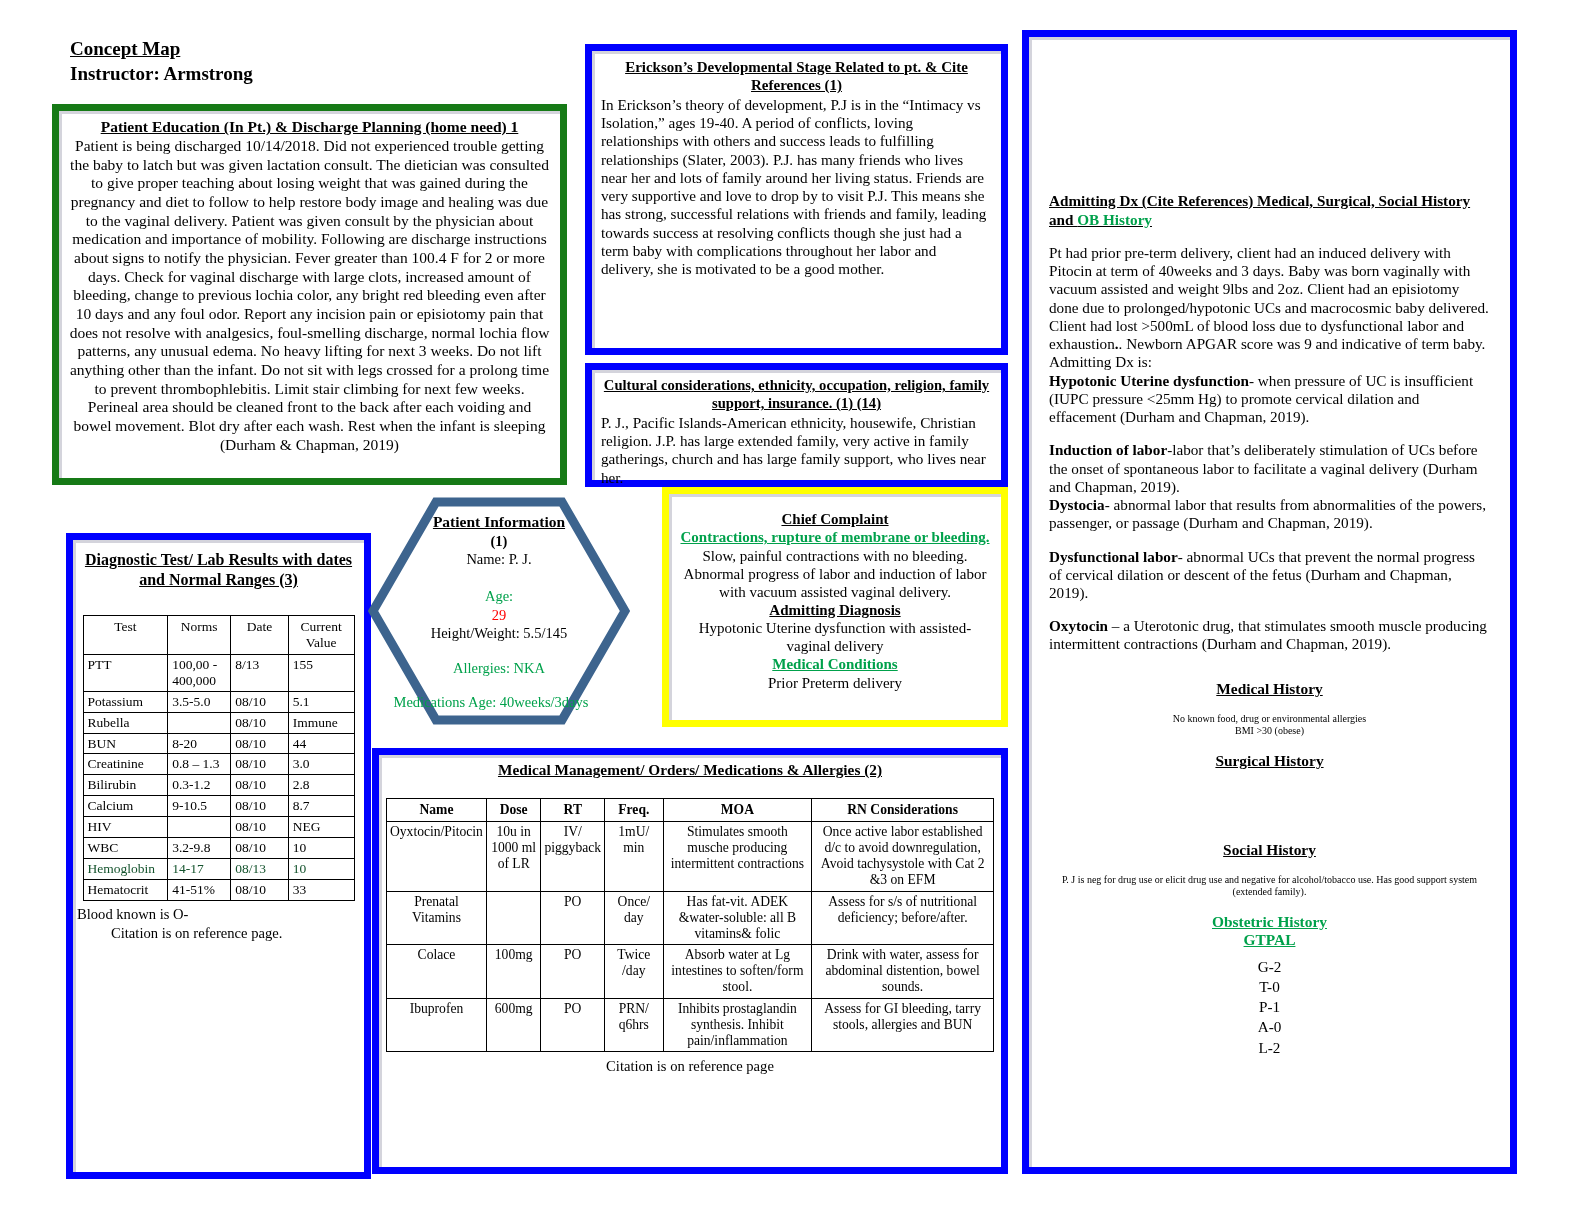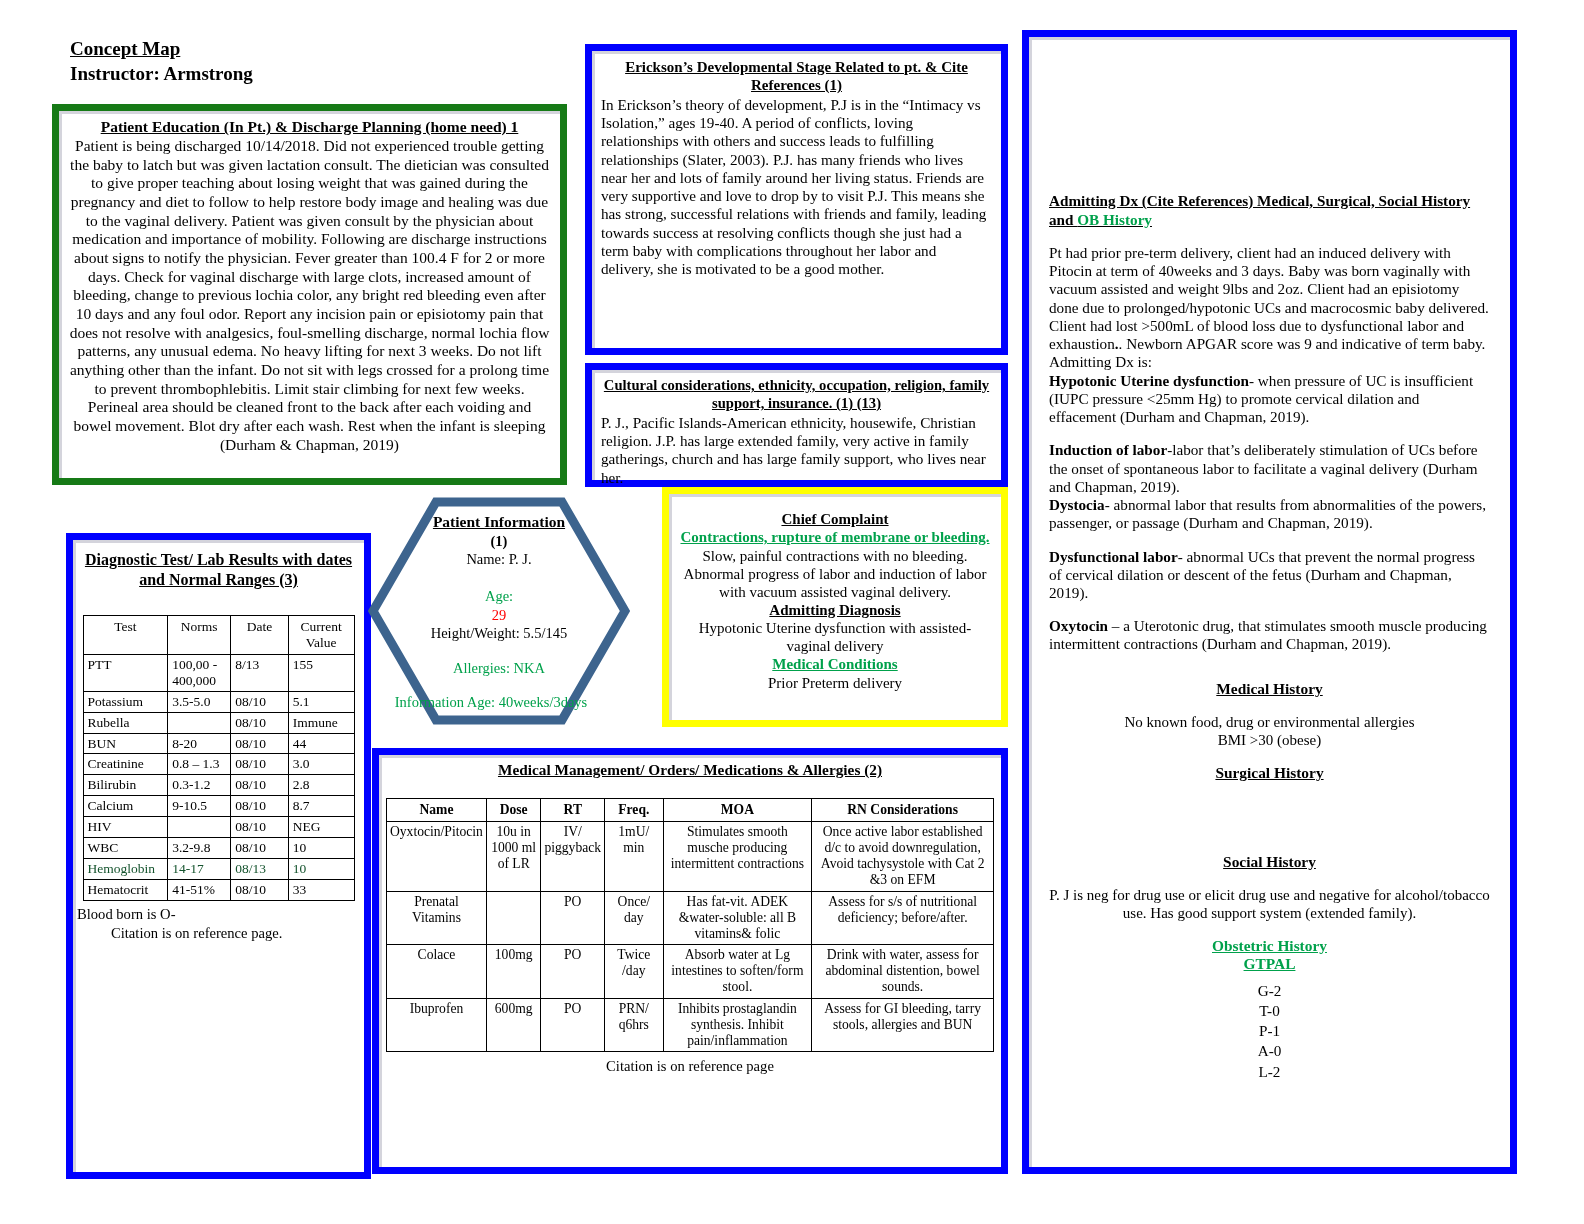--- a/index.html
+++ b/index.html
@@ -144,21 +144,21 @@
   #right p {
     margin: 0; font-size: 15.2px; line-height: 1.2;
   }
   #right .gap { height: 15px; }
   #right .gap-s { height: 8px; }
   #right .gap-l { height: 26px; }
   #right .sec-hd {
     text-align: center; font-weight: bold; text-decoration: underline;
     font-size: 15.4px;
   }
-  #right .sec-body { text-align: center; font-size: 15px; line-height: 1.2; }
+  #right .sec-body { text-align: center; font-size: 10px; line-height: 1.2; }
   #right .gtpal { text-align: center; font-size: 15.2px; line-height: 1.33; }
 </style>
 </head>
 <body>
 
 <div id="header" class="abs">
   <div class="u">Concept Map</div>
   <div>Instructor: Armstrong</div>
 </div>
 
@@ -171,21 +171,21 @@
 
 <div id="erickson" class="abs box box-blue">
   <div class="inner">
     <div class="ttl">Erickson’s Developmental Stage Related to pt. &amp; Cite References (1)</div>
     <div class="body-txt"> In Erickson’s theory of development, P.J is in the “Intimacy vs Isolation,” ages 19-40. A period of conflicts, loving relationships with others and success leads to fulfilling relationships (Slater, 2003). P.J. has many friends who lives near her and lots of family around her living status. Friends are very supportive and love to drop by to visit P.J. This means she has strong, successful relations with friends and family, leading towards success at resolving conflicts though she just had a term baby with complications throughout her labor and delivery, she is motivated to be a good mother.</div>
   </div>
 </div>
 
 <div id="cultural" class="abs box box-blue">
   <div class="inner">
-    <div class="ttl">Cultural considerations, ethnicity, occupation, religion, family support, insurance. (1) (13)</div>
+    <div class="ttl">Cultural considerations, ethnicity, occupation, religion, family support, insurance. (1) (14)</div>
     <div class="body-txt">P. J., Pacific Islands-American ethnicity, housewife, Christian religion. J.P. has large extended family, very active in family gatherings, church and has large family support, who lives near her.</div>
   </div>
 </div>
 
 <div id="labs" class="abs box box-blue">
   <div class="ttl">Diagnostic Test/ Lab Results with dates and Normal Ranges (3)</div>
   <table class="lab">
     <tbody id="lab-head-body">
       <tr class="head">
         <td class="c1">Test</td>
@@ -255,41 +255,41 @@
         </tr>
         <tr>
           <td class="c1">Hematocrit</td>
           <td class="c2">41-51%</td>
           <td class="c3">08/10</td>
           <td class="c4">33</td>
         </tr>
       </tbody>
   </table>
   <div class="foot">
-    <span>Blood born is O-</span>
+    <span>Blood known is O-</span>
     <span class="ind">Citation is on reference page.</span>
   </div>
 </div>
 
 <div id="hex-wrap" class="abs">
   <svg width="262" height="228" viewBox="0 0 262 228">
     <polygon points="68,5 194,5 257,114 194,223 68,223 5,114" fill="#ffffff" stroke="#3d648e" stroke-width="9"></polygon>
   </svg>
   <div id="hex-txt">
     <div class="ttl">Patient Information</div>
     <div class="bld">(1)</div>
     <div>Name: P. J.</div>
     <div style="height:18px"></div>
     <div class="grn">Age:</div>
     <div class="red">29</div>
     <div>Height/Weight: 5.5/145</div>
     <div style="height:16px"></div>
     <div class="grn">Allergies: NKA</div>
     <div style="height:16px"></div>
-    <div class="grn" style="white-space:nowrap;margin-left:-16px">Information Age: 40weeks/3days</div>
+    <div class="grn" style="white-space:nowrap;margin-left:-16px">Medications Age: 40weeks/3days</div>
   </div>
 </div>
 
 <div id="chief" class="abs box box-yellow">
   <div class="inner" style="padding-top:16px">
     <div class="ttl">Chief Complaint</div>
     <div class="ttl grn">Contractions, rupture of membrane or bleeding.</div>
     <div class="body-txt">Slow, painful contractions with no bleeding. Abnormal progress of labor and induction of labor with vacuum assisted vaginal delivery.</div>
     <div class="ttl">Admitting Diagnosis</div>
     <div class="body-txt">Hypotonic Uterine dysfunction with assisted-vaginal delivery</div>

